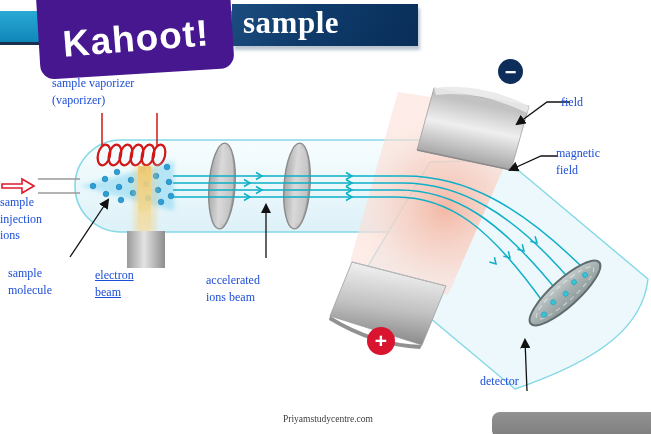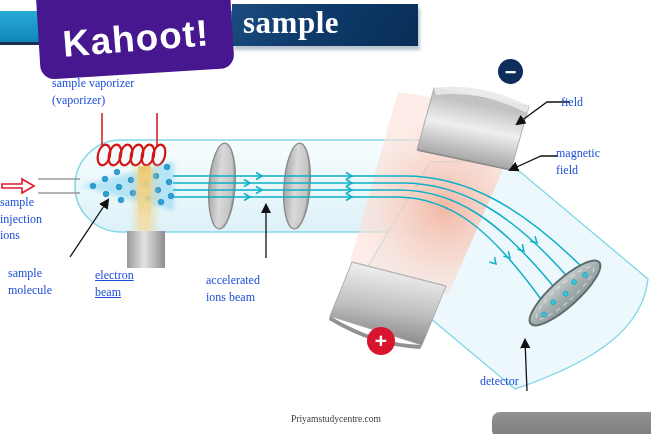--- a/index.html
+++ b/index.html
@@ -29,21 +29,21 @@
   .lbl-magnet{left:561px;top:94px;width:82px;}
   .lbl-field{left:556px;top:145px;width:96px;}
   .lbl-detector{left:480px;top:373px;width:92px;}
   
   .badge{position:absolute;border-radius:50%;color:#fff;display:flex;align-items:center;
          justify-content:center;font-family:"Liberation Sans",sans-serif;font-weight:bold;z-index:4;}
   .badge-minus{left:498px;top:59px;width:25px;height:25px;background:#0d2d5a;font-size:20px;line-height:0;}
   .badge-plus{left:367px;top:327px;width:28px;height:28px;background:#d8142f;font-size:21px;line-height:0;}
   
   .watermark{position:absolute;left:283px;top:414px;font-size:9.5px;color:#3c3c3c;z-index:3;
-             font-family:"Liberation Serif",serif;margin-left:8px;}
+             font-family:"Liberation Serif",serif;}
   .gray-tab{position:absolute;left:492px;top:412px;width:170px;height:26px;border-radius:8px;
             background:linear-gradient(#929292,#7d7d7d);z-index:3;}
   svg.diagram{position:absolute;left:0;top:0;z-index:1;}
 </style>
 </head>
 <body>
 
 <div id="stage">
 
   <svg class="diagram" width="651" height="434" viewBox="0 0 651 434">

